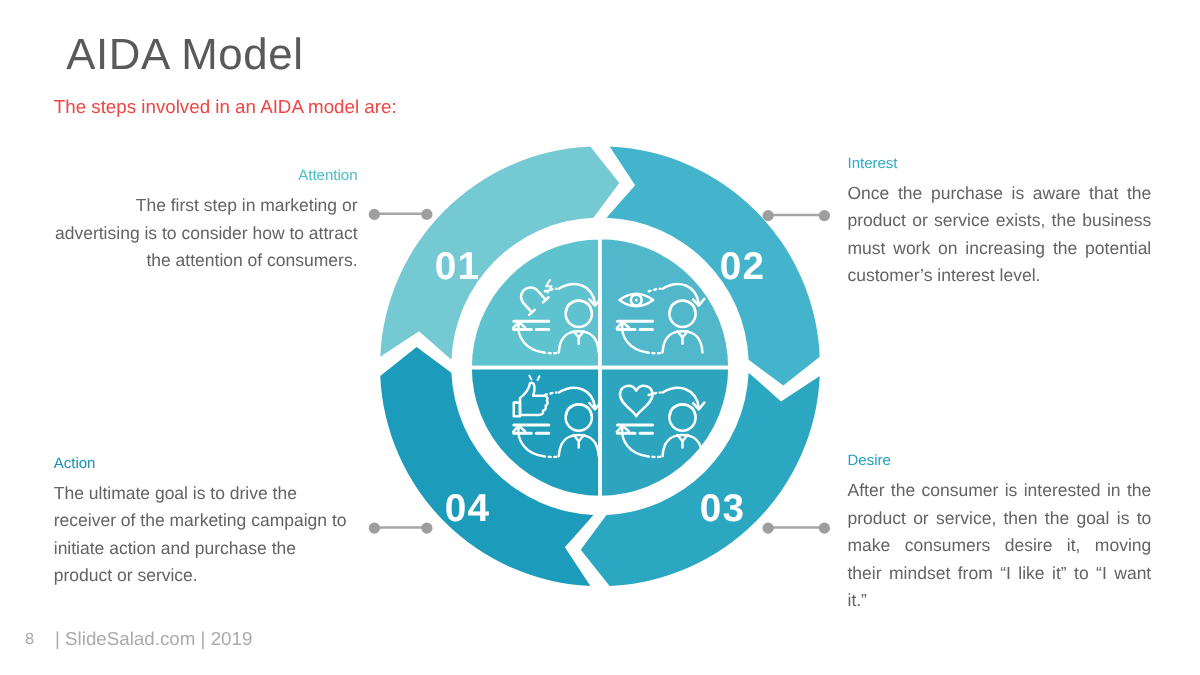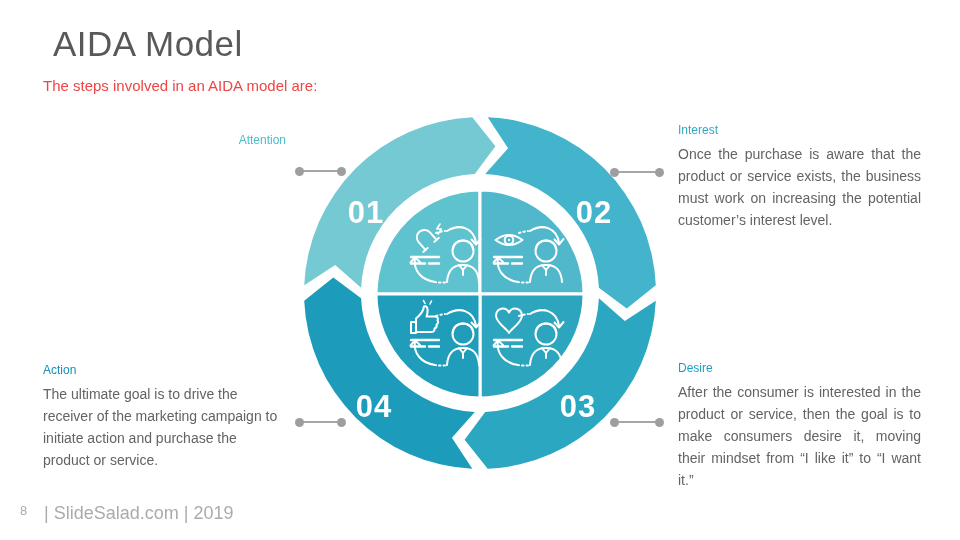--- a/index.html
+++ b/index.html
@@ -38,33 +38,34 @@
   #conn-desire    { left:614px; top:421px; width:46px; }
 
   .diagram { position:absolute; left:288px; top:101px; width:384px; height:384px; }
   .diagram text.num {
     fill:#ffffff; font-family:"Liberation Sans", sans-serif;
     font-size:31px; font-weight:700; text-anchor:middle; letter-spacing:1px;
   }
   .icon-art { stroke:#ffffff; fill:none; stroke-width:2; stroke-linecap:round; stroke-linejoin:round; }
 
   .page-number { position:absolute; left:20px;  top:503px; font-size:13px; color:#ababab; }
-  .credit      { position:absolute; left:44px;  top:503px; font-size:18px; color:#ababab; }
+  .credit      { position:absolute; left:44px;  top:503px; font-size:15px; color:#ababab; }
   .logo { position:absolute; right:22px; top:499px; font-size:21.5px; letter-spacing:0.3px;margin-top:48px; }
   .logo .logo-bold  { color:#c5c5c5; font-weight:700; }
   .logo .logo-light { color:#d7d7d7; font-weight:400; }
 </style>
 </head>
 <body>
 
 <h1 class="title">AIDA Model</h1>
 <div class="subtitle">The steps involved in an AIDA model are:</div>
 
 <section class="step-block" id="block-attention">
   <h3 style="color: rgb(74, 189, 200);">Attention</h3>
+  <p>The first step in marketing or advertising is to consider how to attract the attention of consumers.</p>
 </section>
 
 <section class="step-block" id="block-interest">
   <h3 style="color: rgb(47, 171, 197);">Interest</h3>
   <p>Once the purchase is aware that the product or service exists, the business must work on increasing the potential customer’s interest level.</p>
 </section>
 
 <section class="step-block" id="block-desire">
   <h3 style="color: rgb(31, 159, 190);">Desire</h3>
   <p>After the consumer is interested in the product or service, then the goal is to make consumers desire it, moving their mindset from “I like it” to “I want it.”</p>

